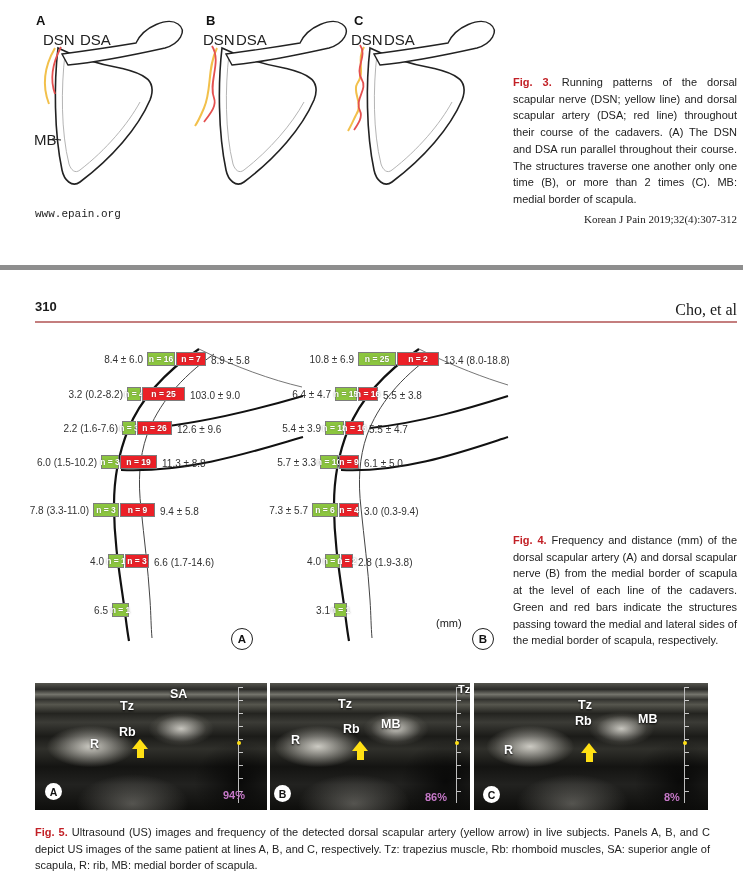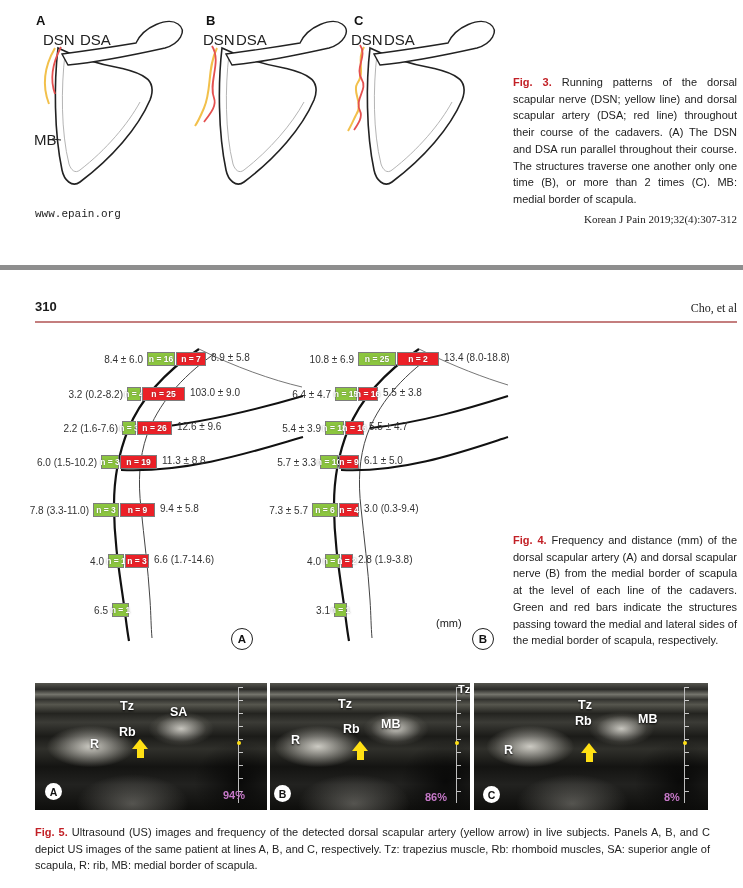--- a/index.html
+++ b/index.html
@@ -13,21 +13,21 @@
   .figlab{color:#c22026;font-weight:bold;}
   .wide-cap{position:absolute;left:35px;width:675px;font-size:11px;line-height:1.5;
        color:#222;text-align:justify;z-index:2;}
   
   .pletter{font-weight:bold;font-size:13px;color:#111;}
   .slabel{font-size:15px;color:#222;}
   
   .divider{position:absolute;left:0;top:265px;width:743px;height:5px;background:#8e8e8e;z-index:2;}
   .redrule{position:absolute;left:35px;right:6px;top:321px;height:2px;background:#c47e7e;z-index:2;}
   
-  .f4row{position:absolute;display:flex;align-items:flex-start;z-index:3;}
+  .f4row{position:absolute;display:flex;align-items:flex-end;z-index:3;}
   .lv{position:absolute;right:100%;margin-right:4px;top:50%;transform:translateY(-50%);
       white-space:nowrap;font-size:10px;color:#333;}
   .rv{margin-left:5px;white-space:nowrap;font-size:10px;color:#333;}
   .bar{height:14px;display:flex;align-items:center;justify-content:center;flex:none;
        font-size:8.5px;font-weight:bold;color:#fff;border:1px solid #7d7d7d;
        box-sizing:border-box;white-space:nowrap;overflow:visible;
        text-shadow:0 0 2px rgba(70,70,70,.65);}
   .bar.g{background:#8CC63F;}
   .bar.r{background:#EC2027;margin-left:1px;}
   .circ{position:absolute;width:20px;height:20px;border:1.6px solid #222;border-radius:50%;
@@ -120,21 +120,21 @@
 <div class="cap" style="left:513px;top:74px">
   <span class="figlab">Fig. 3.</span>
   <span>Running patterns of the dorsal scapular nerve (DSN; yellow line) and dorsal scapular artery (DSA; red line) throughout their course of the cadavers. (A) The DSN and DSA run parallel throughout their course. The structures traverse one another only one time (B), or more than 2 times (C). MB: medial border of scapula.</span>
 </div>
 
 <div class="lay link" style="left:35px;top:208px">www.epain.org</div>
 <div class="lay serif" style="right:6px;top:213px;font-size:11px">Korean J Pain 2019;32(4):307-312</div>
 
 <div class="divider"></div>
 <div class="lay" style="left:35px;top:299px;font-size:13px;font-weight:bold">310</div>
-<div class="lay serif" style="right:6px;top:301px;font-size:12px">Cho, et al</div>
+<div class="lay serif" style="right:6px;top:301px;font-size:16px">Cho, et al</div>
 <div class="redrule"></div>
 
 <div class="f4row" style="top:352px;left:147px">
   <span class="lv">8.4 ± 6.0</span>
   <span class="bar g" style="width:28px">n = 16</span>
   <span class="bar r" style="width:30px">n = 7</span>
   <span class="rv">8.9 ± 5.8</span>
 </div>
 <div class="f4row" style="top:387px;left:127px">
   <span class="lv">3.2 (0.2-8.2)</span>
@@ -215,21 +215,21 @@
 <div class="unit" style="left:436px;top:617px">(mm)</div>
 <div class="circ" style="left:472px;top:628px">B</div>
 
 <div class="cap" style="left:513px;top:532px">
   <span class="figlab">Fig. 4.</span>
   <span>Frequency and distance (mm) of the dorsal scapular artery (A) and dorsal scapular nerve (B) from the medial border of scapula at the level of each line of the cadavers. Green and red bars indicate the structures passing toward the medial and lateral sides of the medial border of scapula, respectively.</span>
 </div>
 
 <div class="us" style="left:35px;width:232px">
   <div class="uslab" style="left:85px;top:16px">Tz</div>
-  <div class="uslab" style="left:135px;top:22px">SA</div>
+  <div class="uslab" style="left:135px;top:4px">SA</div>
   <div class="uslab" style="left:84px;top:42px">Rb</div>
   <div class="uslab" style="left:55px;top:54px">R</div>
   <div class="arrowU" style="left:97px;top:56px">
       <div class="head"></div>
       <div class="stem"></div>
     </div>
   <div class="ruler" style="left:203px">
       <div class="dot"></div>
     </div>
   <div class="uscirc" style="left:10px;top:100px">A</div>

